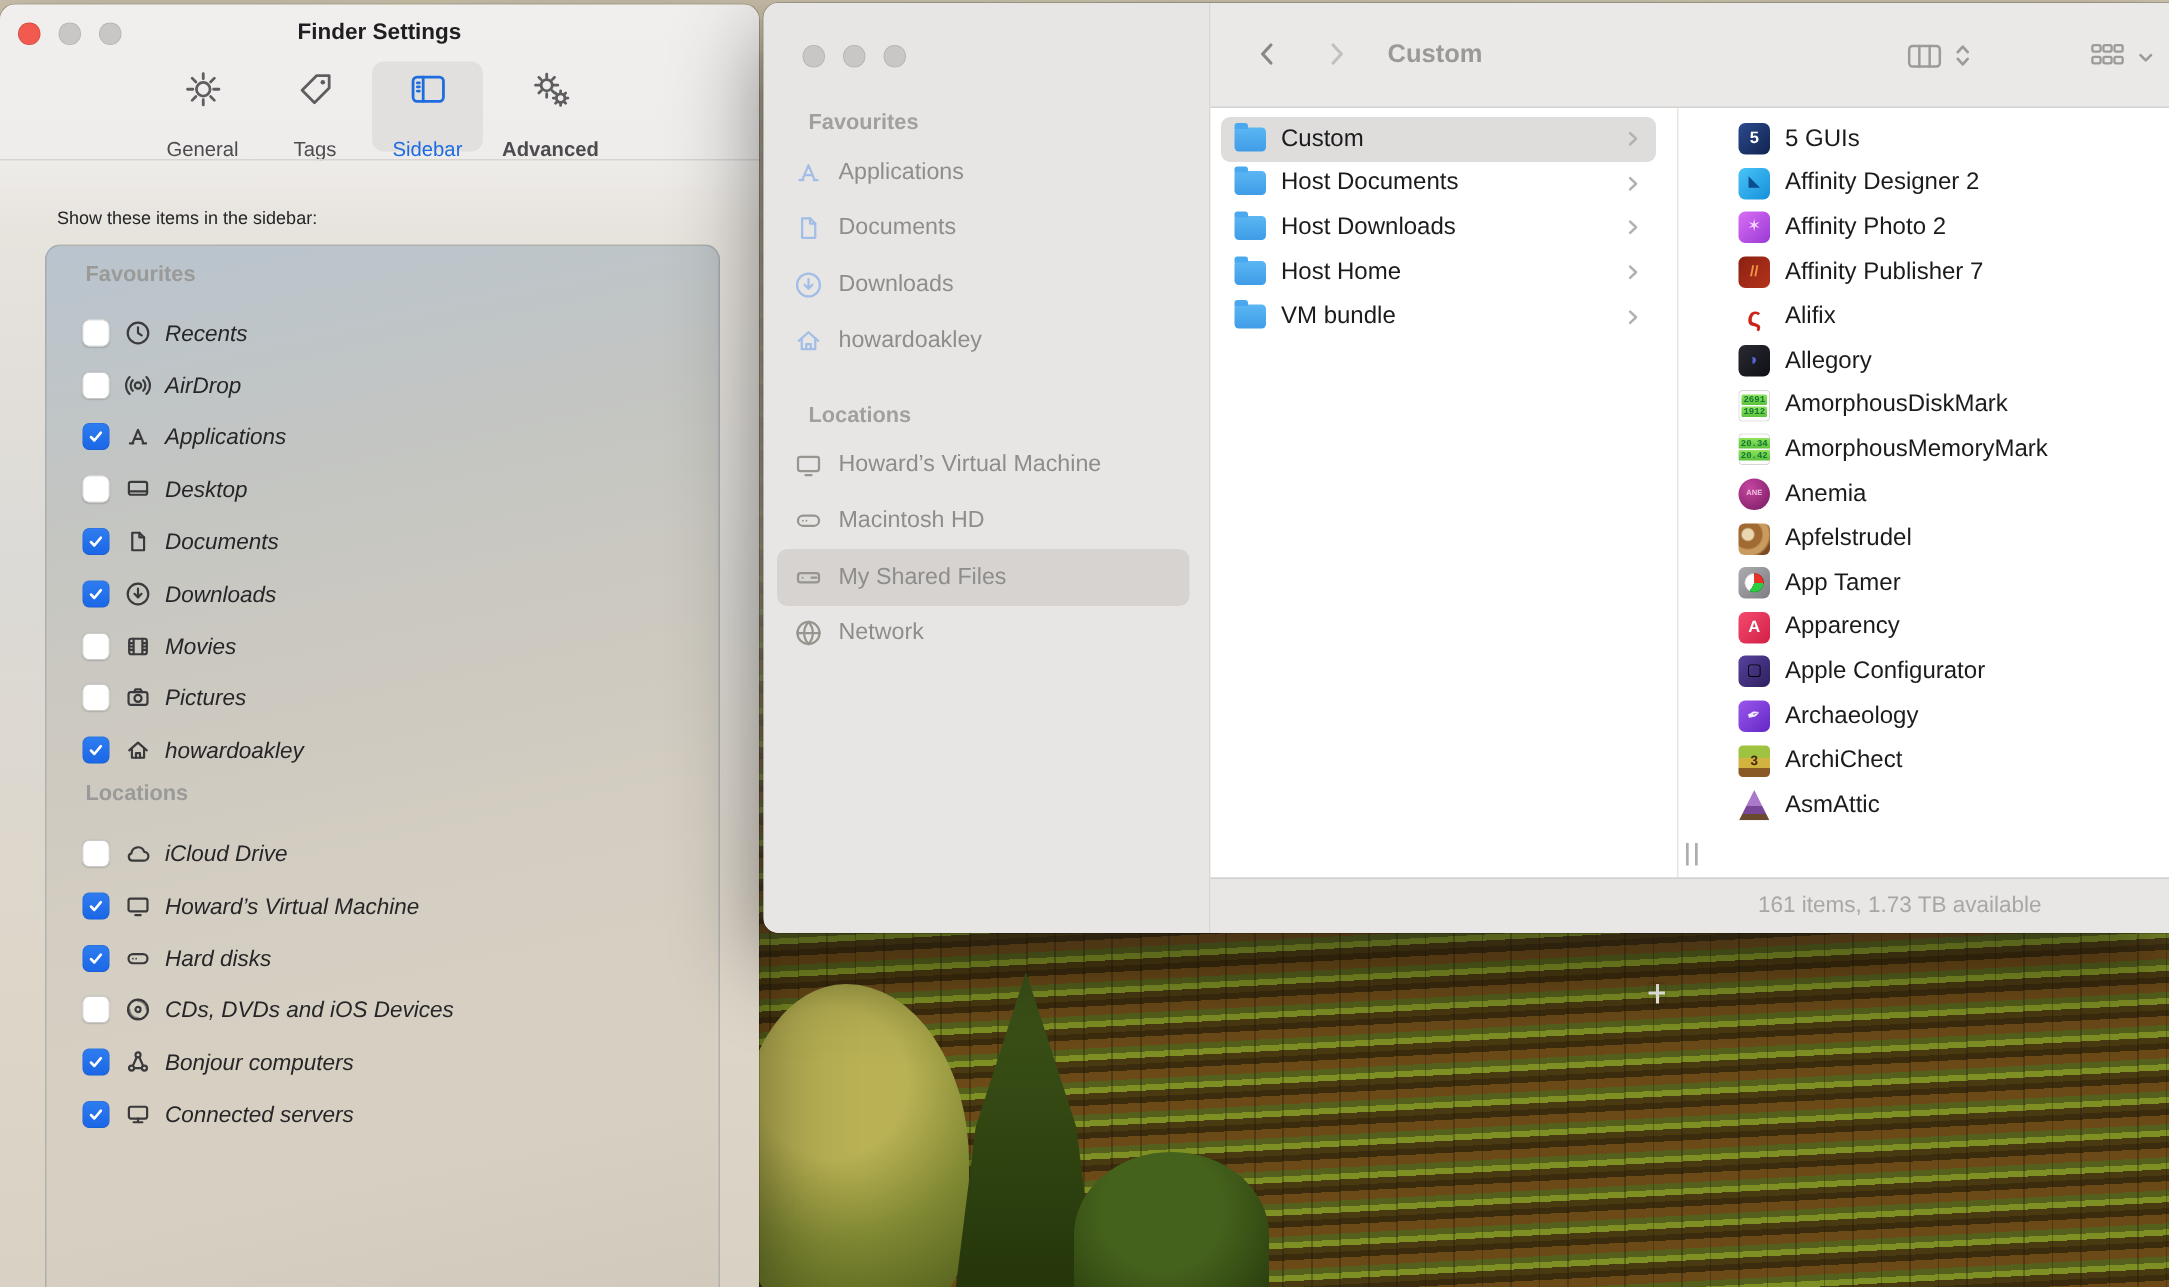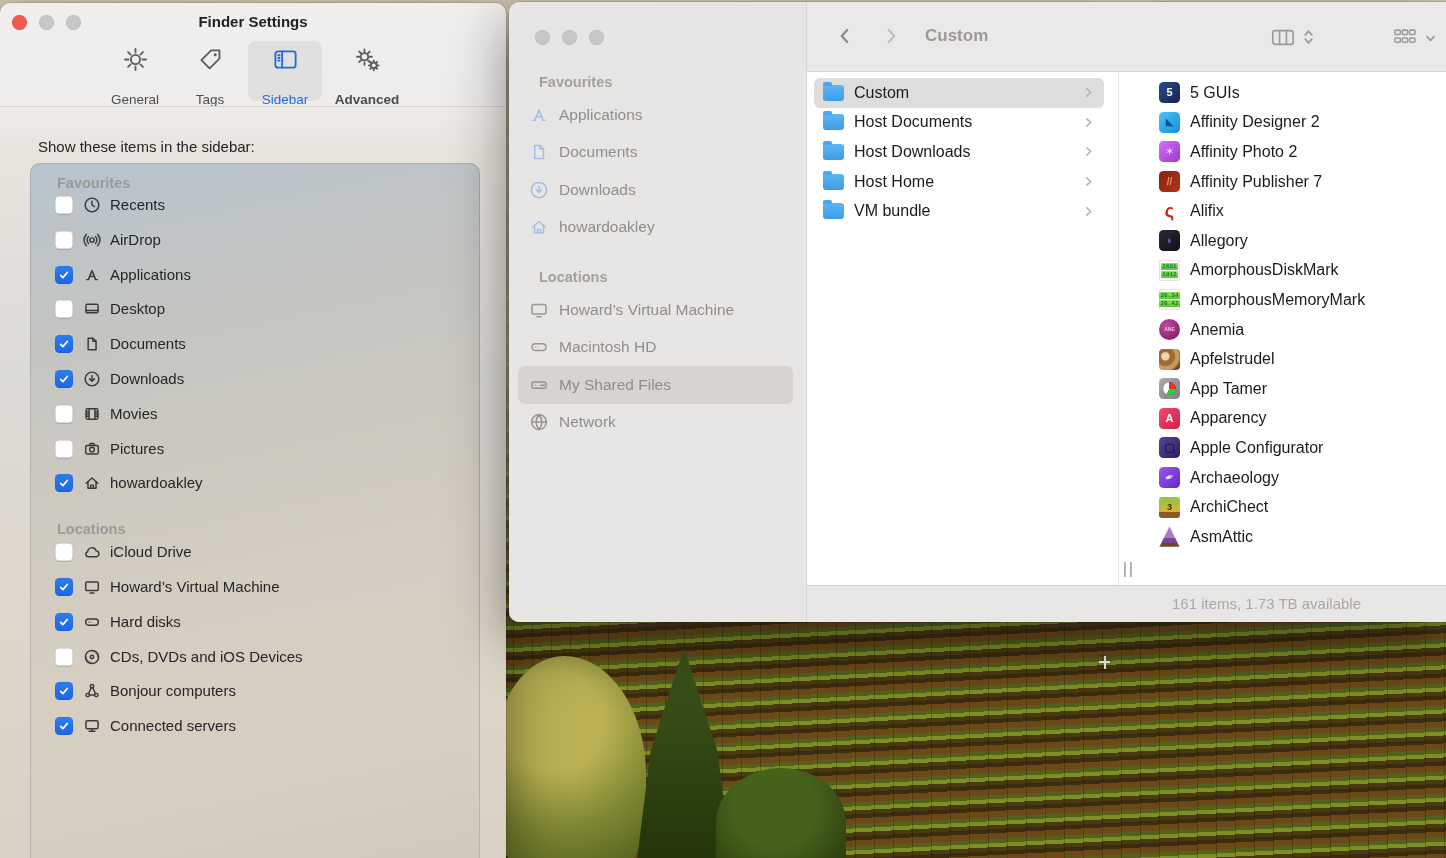--- a/index.html
+++ b/index.html
@@ -44,28 +44,28 @@
   .s-title{position:absolute;left:0;right:0;top:10px;text-align:center;
     font-size:15px;font-weight:bold;color:#1f1f21;}
   .s-tabs{position:absolute;left:0;top:36px;width:100%;height:64px;}
   .tab{position:absolute;top:2px;height:60px;border-radius:8px;text-align:center;cursor:default;}
   .tab.sel{background:#e2e0de;}
   .tab .tab-ic{display:flex;justify-content:center;padding-top:5px;color:#5e5e60;}
   .tab .tab-ic svg{width:27px;height:27px;stroke-width:1.1;}
   .tab .tab-lb{font-size:13.5px;color:#4c4c4e;margin-top:19px;}
   .tab.sel .tab-ic{color:#1f6ce0;} .tab.sel .tab-lb{color:#1f6ce0;}
   .s-sep{position:absolute;left:0;right:0;top:103px;height:1px;background:#d7d4d1;}
-  .s-heading{position:absolute;left:38px;top:135px;font-size:15px;color:#242426;}
+  .s-heading{position:absolute;left:38px;top:135px;font-size:12px;color:#242426;}
   .s-panel{position:absolute;left:30px;top:160px;width:450px;height:710px;
     border-radius:10px;border:1px solid rgba(115,125,135,.35);box-sizing:border-box;
     background:linear-gradient(168deg,#b9c4ce 0%,#c3c5c2 22%,#cdc9c0 42%,#d5cec2 62%,#d6cfc2 82%,#cfc8bb 100%);}
   .panel-header{height:28px;line-height:30px;padding-left:26px;font-size:14.5px;font-weight:bold;color:#9a9a98;}
   .panel-header.second{margin-top:0;height:34px;line-height:40px;}
   .s-panel{padding-top:4px;}
-  .s-row{height:34.8px;display:flex;align-items:flex-start;padding-left:24px;}
+  .s-row{height:34.8px;display:flex;align-items:flex-end;padding-left:24px;font-style:italic;}
   .cb{width:18px;height:18px;border-radius:4.5px;background:#fff;box-shadow:inset 0 0 0 .5px #bdbbb9, 0 .5px 1px rgba(0,0,0,.15);
       display:flex;align-items:center;justify-content:center;flex:0 0 auto;}
   .cb.on{background:linear-gradient(#2f7df0,#1a66e6);box-shadow:inset 0 0 0 .5px rgba(0,0,0,.1);}
   .cb svg{width:12px;height:12px;stroke:#fff;stroke-width:2;}
   .s-row .row-icon{margin-left:10px;color:#3a3a3c;}
   .row-icon svg{width:18px;height:18px;}
   .s-row .s-label{margin-left:9px;font-size:15px;color:#262628;}
   
   .finder-win{position:absolute;left:509px;top:2px;width:937px;height:620px;
     border-radius:10px 0 0 10px;overflow:hidden;background:#e9e7e6;

